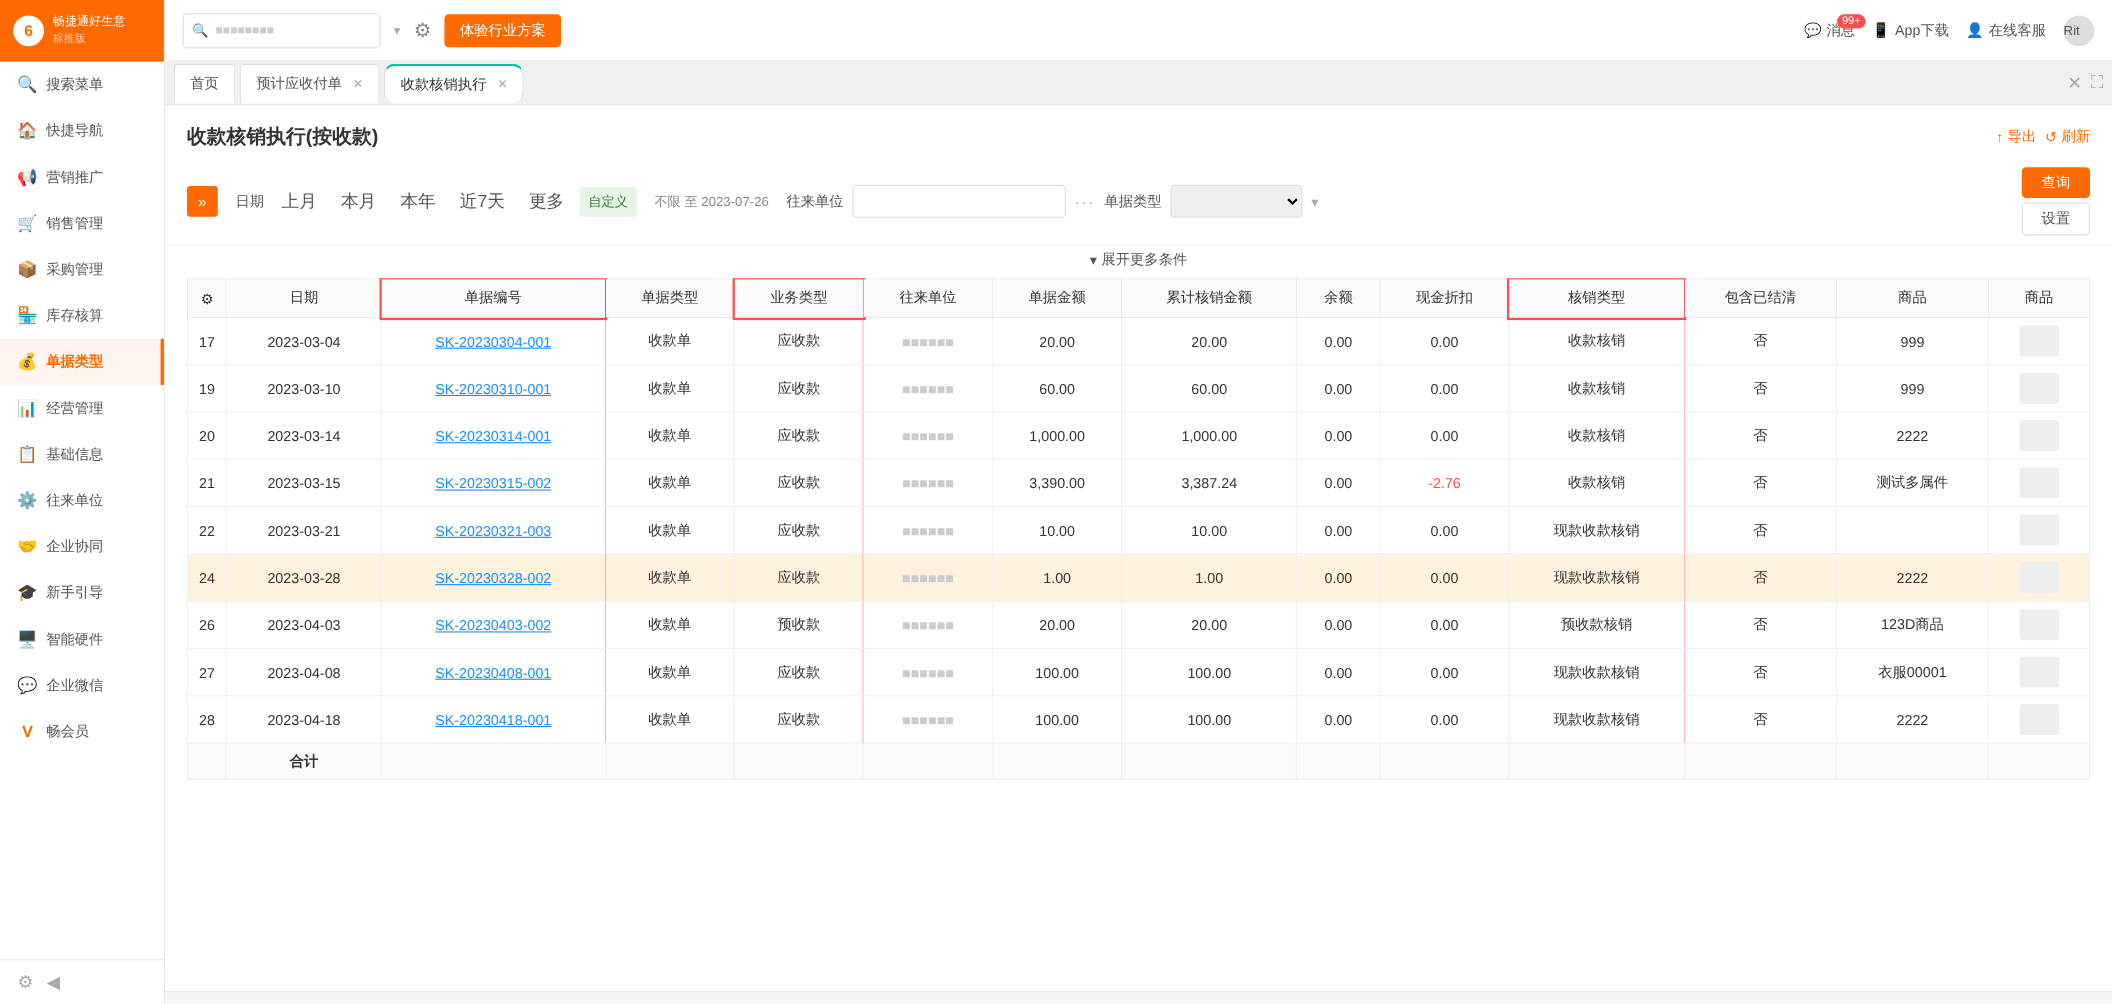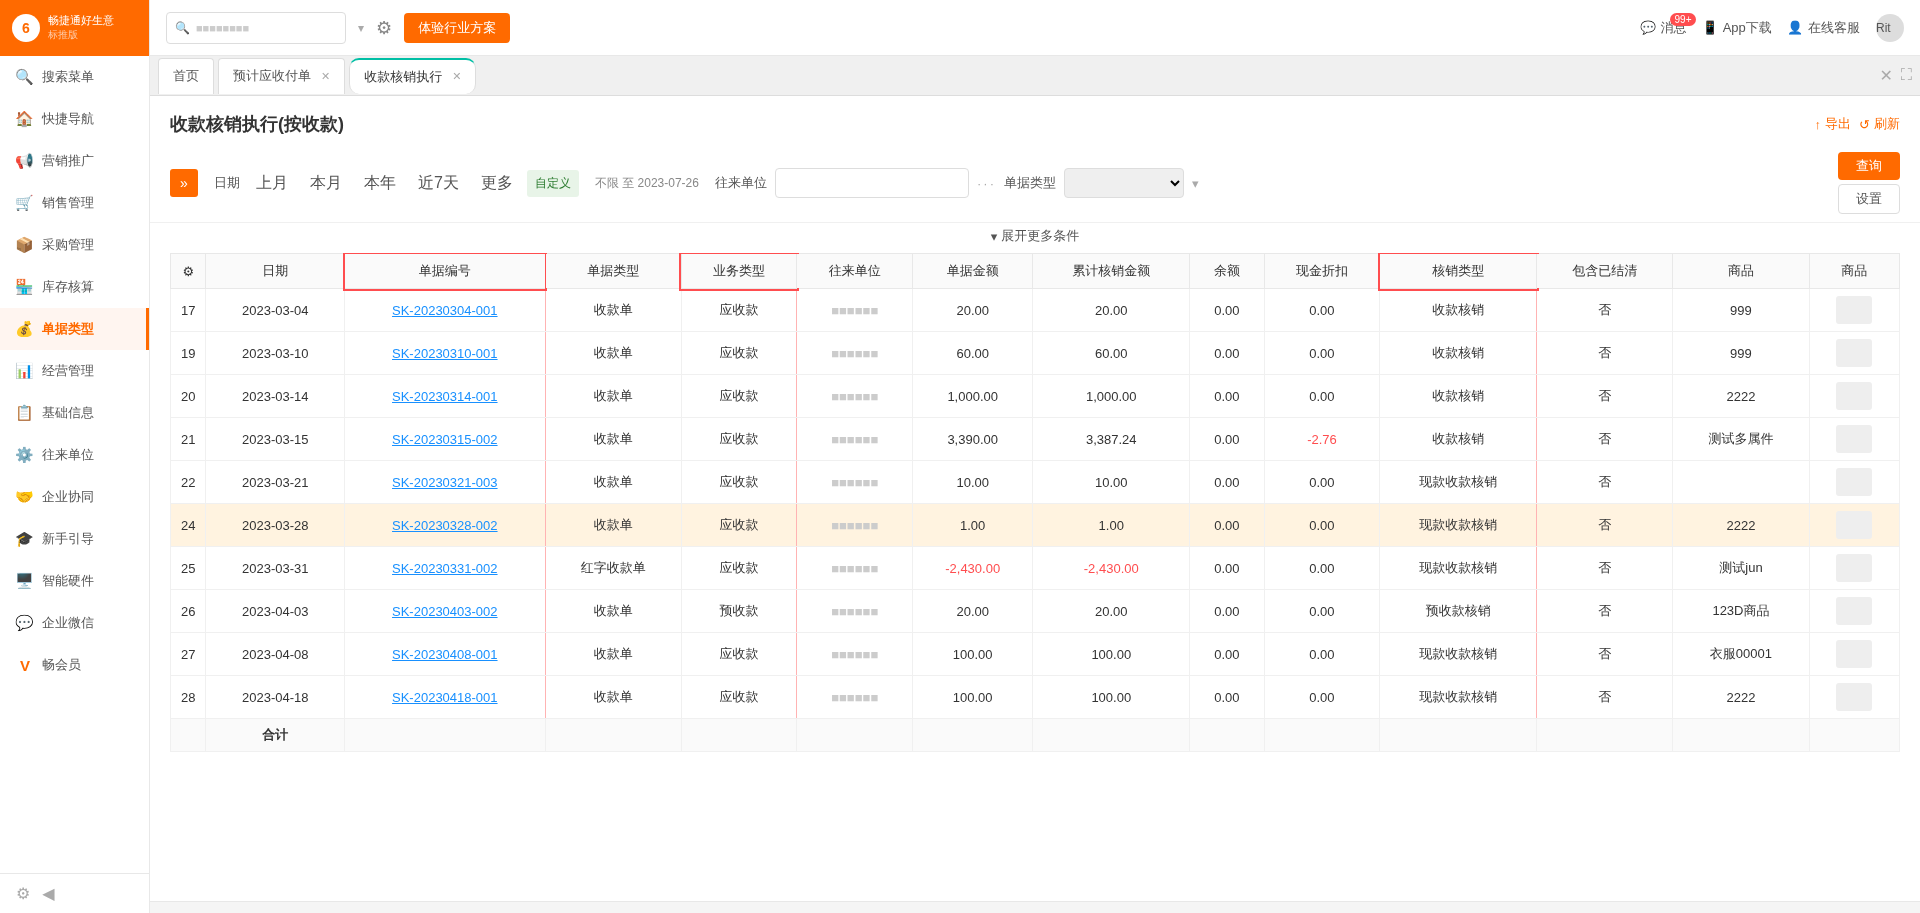--- a/index.html
+++ b/index.html
@@ -392,38 +392,20 @@
               <td>0.00</td>
               <td>0.00</td>
               <td style="outline-offset: -1px; border-left: 1px solid rgb(255, 179, 179); border-right: 1px solid rgb(255, 179, 179);">现款收款核销</td>
               <td>否</td>
               <td>2222</td>
               <td>
                 <div style="width:36px;height:28px;background:#eee;border-radius:3px;margin:0 auto;"></div>
               </td>
             </tr>
             <tr>
-              <td>25</td>
-              <td>2023-03-31</td>
-              <td style="outline-offset: -1px; border-left: 1px solid rgb(255, 179, 179); border-right: 1px solid rgb(255, 179, 179);"><span class="link-text">SK-20230331-002</span></td>
-              <td>红字收款单</td>
-              <td style="outline-offset: -1px; border-left: 1px solid rgb(255, 179, 179); border-right: 1px solid rgb(255, 179, 179);">应收款</td>
-              <td style="color: rgb(204, 204, 204);">■■■■■■</td>
-              <td class="red-text">-2,430.00</td>
-              <td class="red-text">-2,430.00</td>
-              <td>0.00</td>
-              <td>0.00</td>
-              <td style="outline-offset: -1px; border-left: 1px solid rgb(255, 179, 179); border-right: 1px solid rgb(255, 179, 179);">现款收款核销</td>
-              <td>否</td>
-              <td>测试jun</td>
-              <td>
-                <div style="width:36px;height:28px;background:#eee;border-radius:3px;margin:0 auto;"></div>
-              </td>
-            </tr>
-            <tr>
               <td>26</td>
               <td>2023-04-03</td>
               <td style="outline-offset: -1px; border-left: 1px solid rgb(255, 179, 179); border-right: 1px solid rgb(255, 179, 179);"><span class="link-text">SK-20230403-002</span></td>
               <td>收款单</td>
               <td style="outline-offset: -1px; border-left: 1px solid rgb(255, 179, 179); border-right: 1px solid rgb(255, 179, 179);">预收款</td>
               <td style="color: rgb(204, 204, 204);">■■■■■■</td>
               <td>20.00</td>
               <td>20.00</td>
               <td>0.00</td>
               <td>0.00</td>

